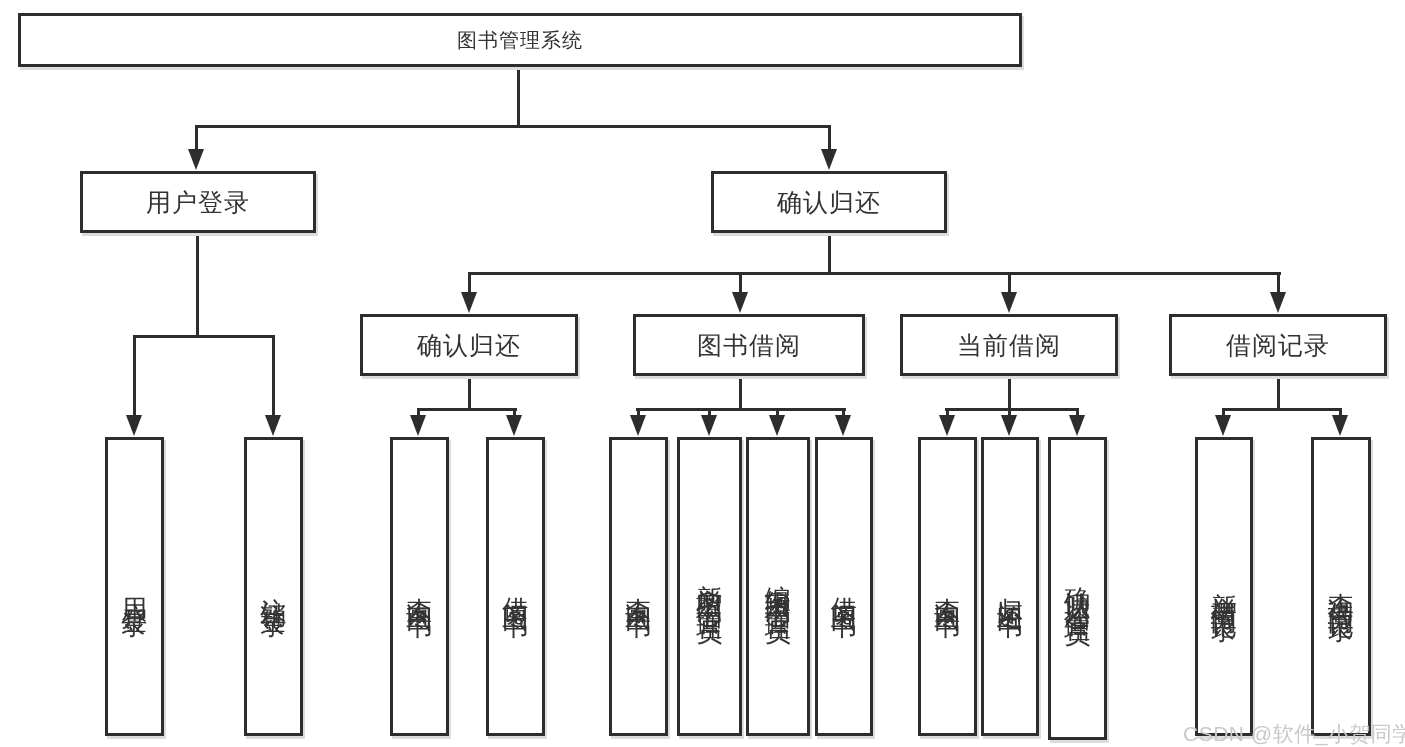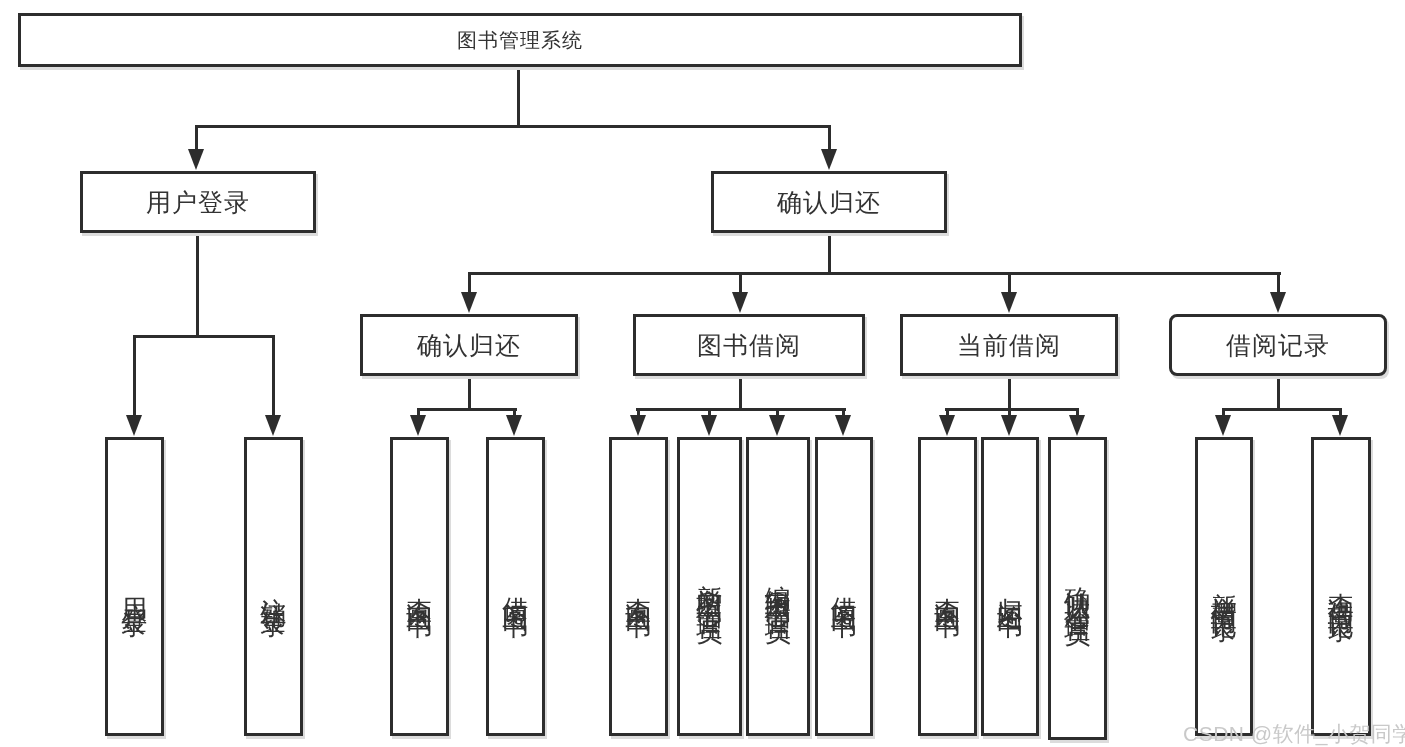--- a/index.html
+++ b/index.html
@@ -61,21 +61,21 @@
   </div>
 
   <div class="box" style="left:633px;top:314px;width:232px;height:62px;">
     <span>图书借阅</span>
   </div>
 
   <div class="box" style="left:900px;top:314px;width:218px;height:62px;">
     <span>当前借阅</span>
   </div>
 
-  <div class="box" style="left:1169px;top:314px;width:218px;height:62px;border-radius:8px;">
+  <div class="box" style="left:1169px;top:314px;width:218px;height:62px;">
     <span>借阅记录</span>
   </div>
 
   <div class="tall" style="left:105px;top:437px;width:59px;height:299px;">
     <span>用户登录</span>
   </div>
   <div class="tall" style="left:244px;top:437px;width:59px;height:299px;">
     <span>注销登录</span>
   </div>
 

